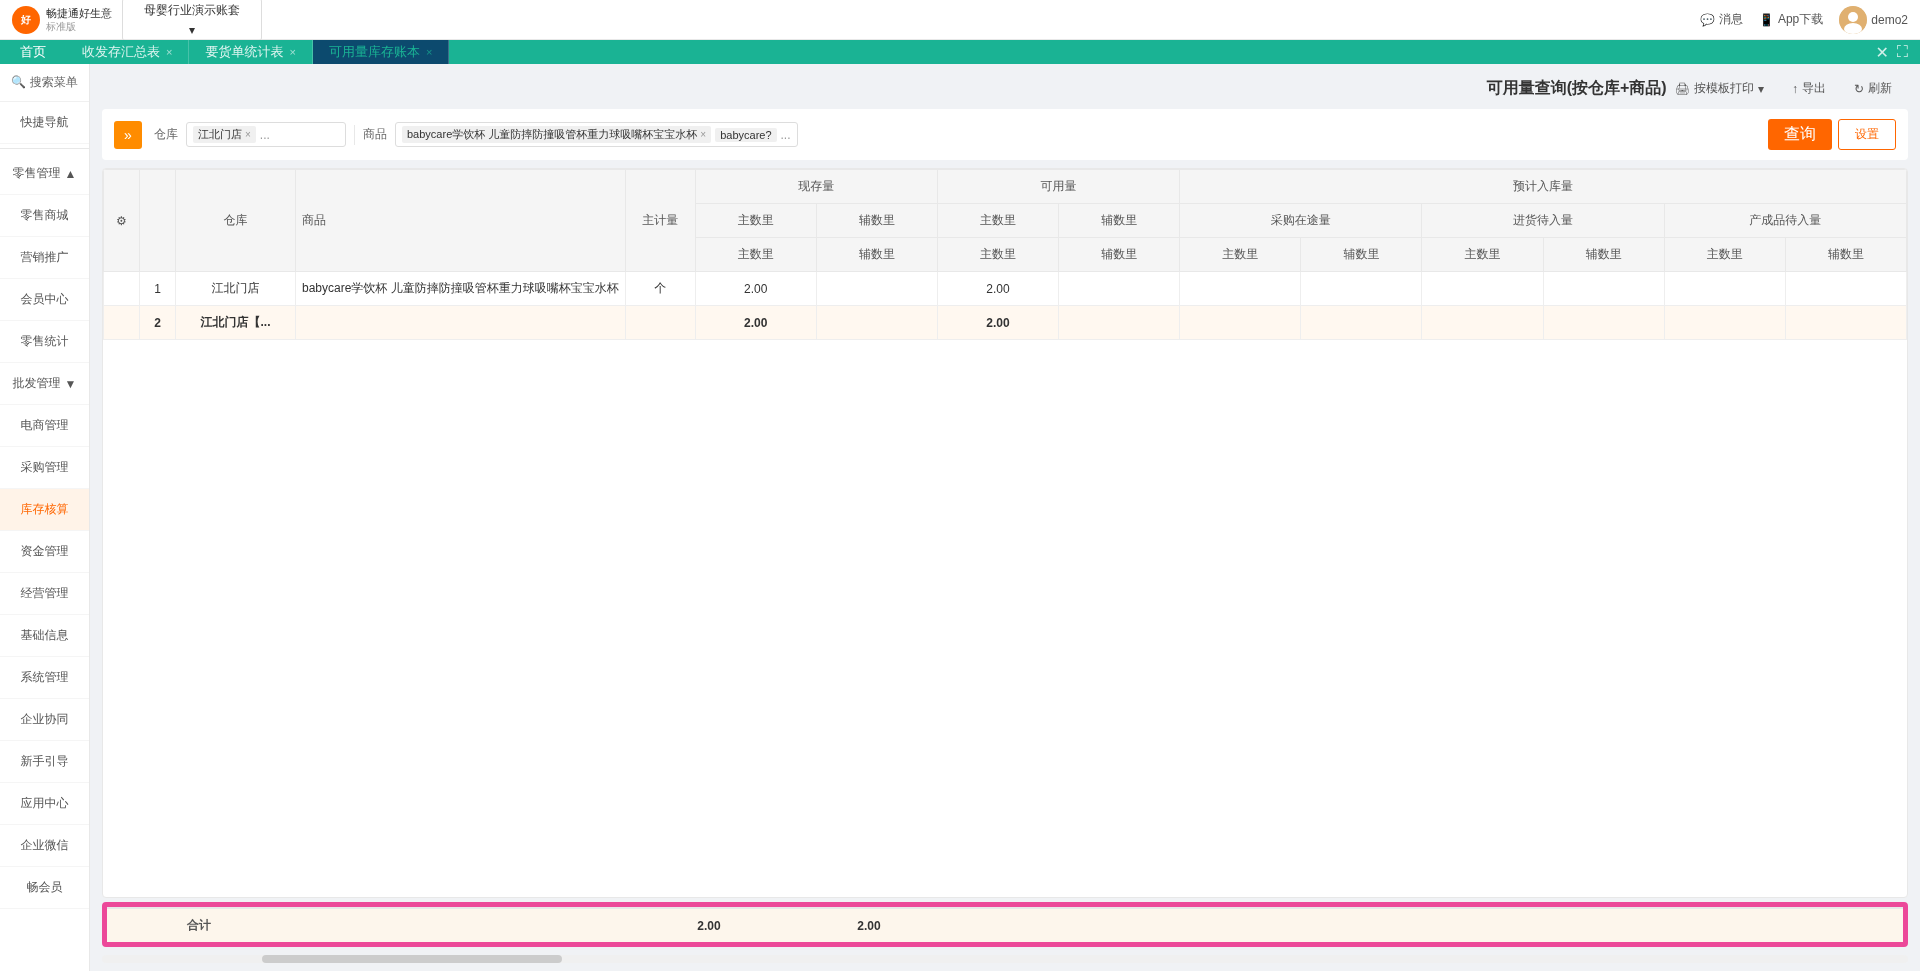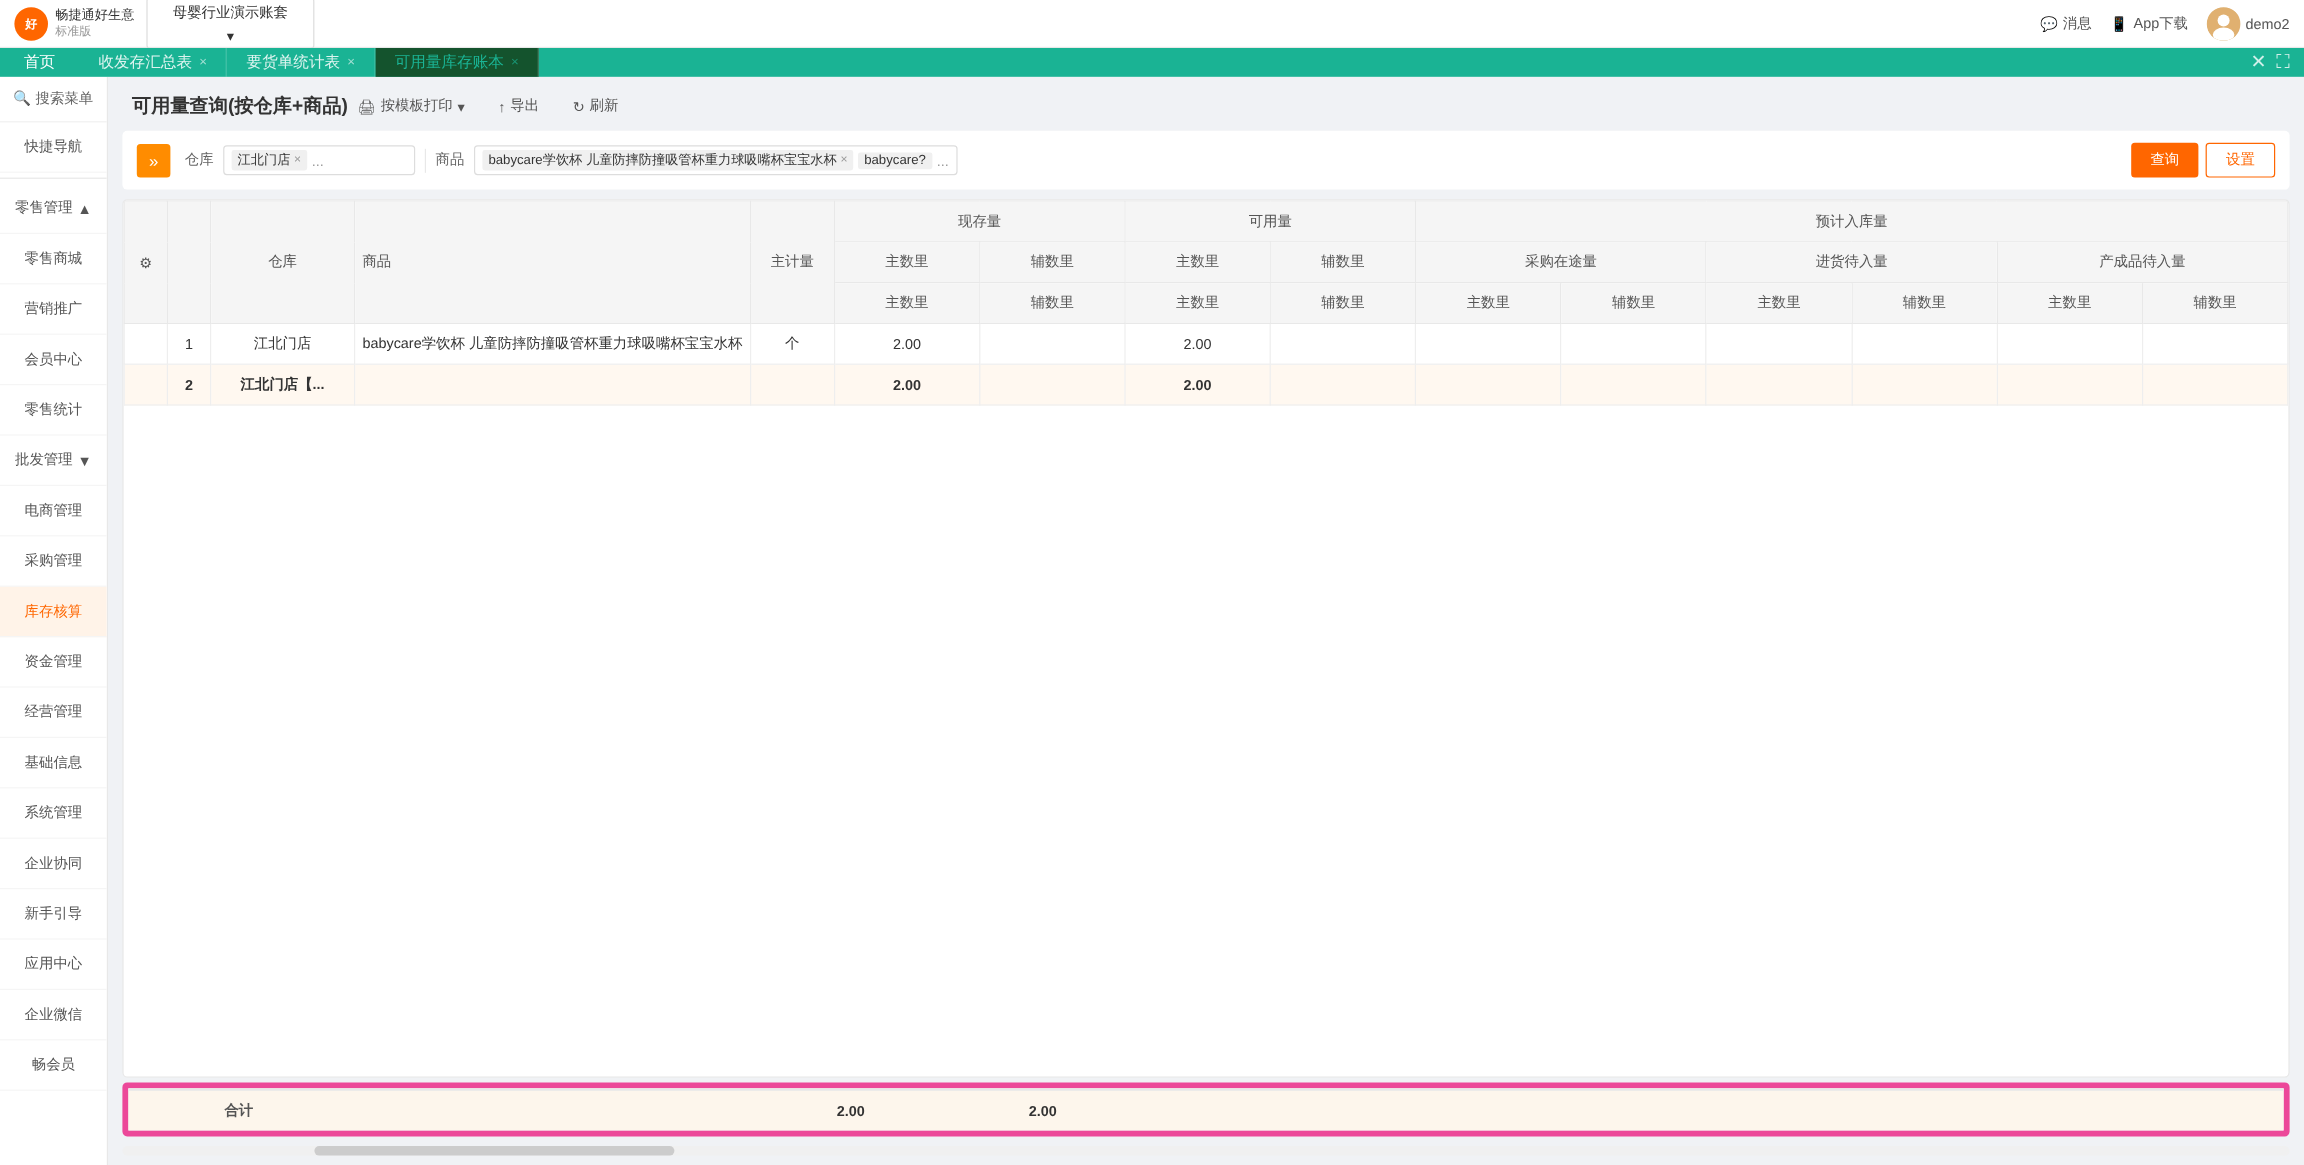--- a/index.html
+++ b/index.html
@@ -98,21 +98,21 @@
       align-items: center;
       padding: 0 16px;
       color: rgba(255,255,255,0.85);
       font-size: 13px;
       cursor: pointer;
       white-space: nowrap;
       gap: 6px;
       border-right: 1px solid rgba(255,255,255,0.2);
     }
     .nav-tab.active {
-      background: #14532d;
+      background: #0c4a6e;
       color: #1ab394;
       font-weight: 500;
     }
     .nav-tab .close-icon {
       font-size: 11px;
       color: inherit;
       opacity: 0.7;
     }
     .nav-tab-home {
       padding: 0 20px;
@@ -190,21 +190,21 @@
       overflow: hidden;
       background: #f0f2f5;
     }
 
     
     .page-header {
       background: #f0f2f5;
       padding: 12px 20px 8px;
       display: flex;
       align-items: center;
-      justify-content: flex-start;
+      justify-content: flex-end;
       flex-shrink: 0;
     }
     .page-title {
       font-size: 16px;
       font-weight: 600;
       color: #333;
     }
     .page-actions {
       display: flex;
       align-items: center;
@@ -284,21 +284,21 @@
     .filter-actions {
       display: flex;
       gap: 6px;
     }
     .btn-primary {
       background: #ff6600;
       color: white;
       border: none;
       border-radius: 3px;
       padding: 5px 16px;
-      font-size: 12px;
+      font-size: 16px;
       cursor: pointer;
       white-space: nowrap;
     }
     .btn-secondary {
       background: #fff;
       color: #ff6600;
       border: 1px solid #ff6600;
       border-radius: 3px;
       padding: 5px 16px;
       font-size: 12px;

